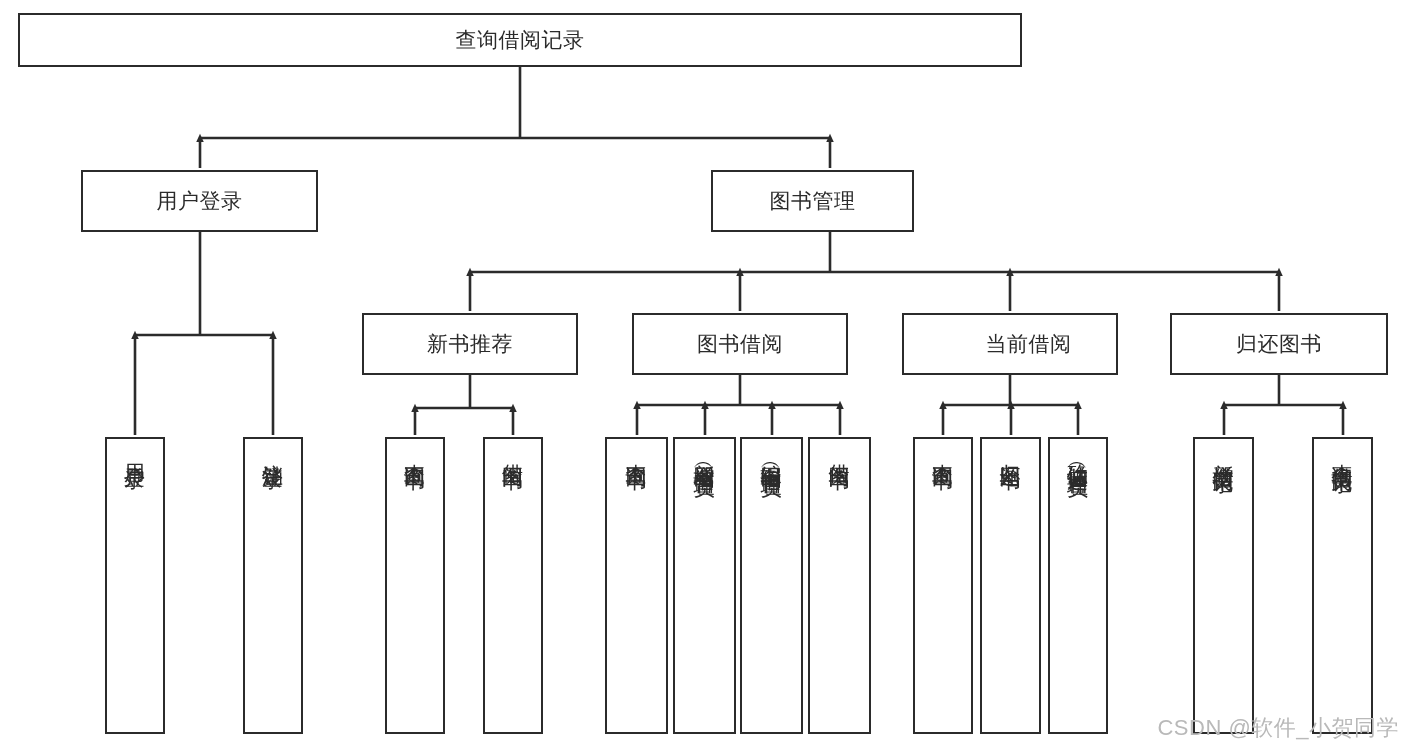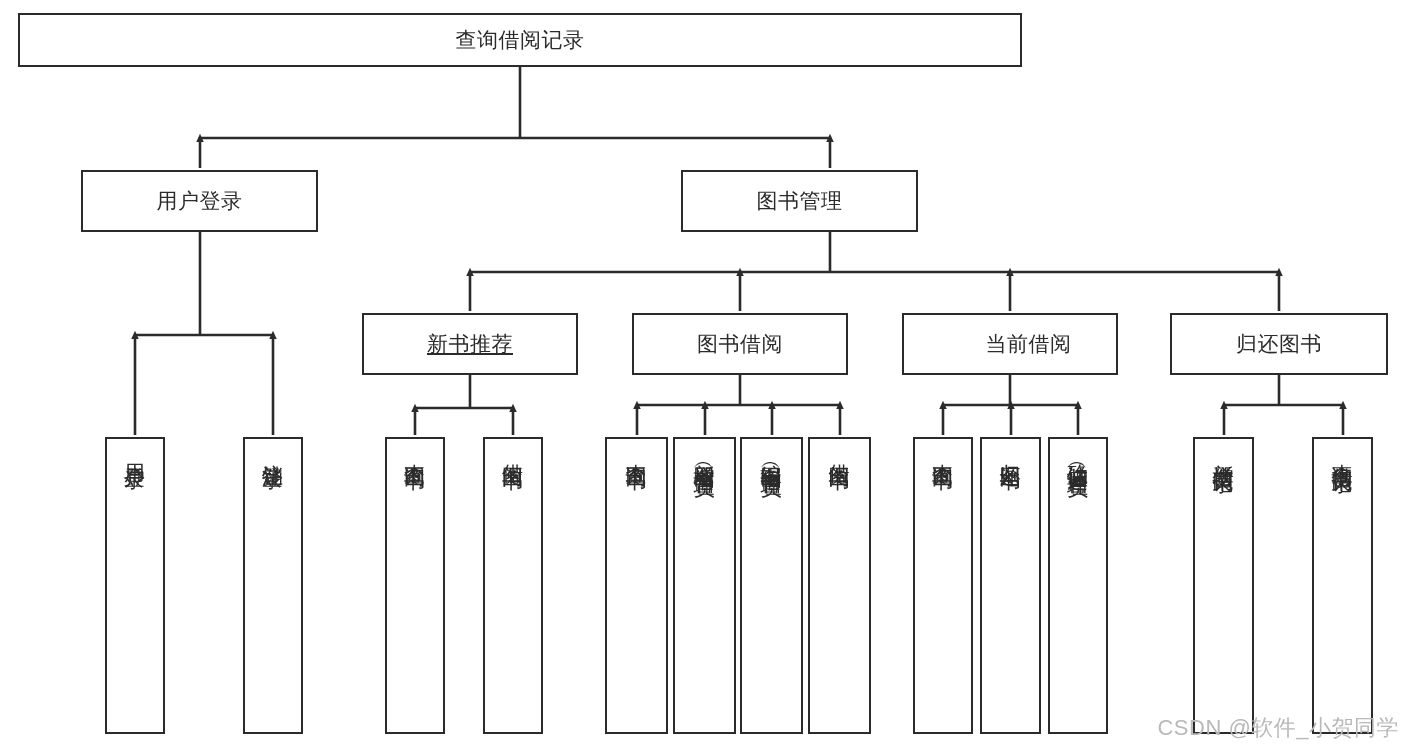--- a/index.html
+++ b/index.html
@@ -64,24 +64,24 @@
         <path d="M1343,405 L1343,435 Z" marker-end="url(#arrowhead)"></path>
       </g>
   </svg>
   <div id="node-layer">
       <div class="node horiz" style="left: 18px; top: 13px; width: 1004px; height: 54px;">
         <span class="label">查询借阅记录</span>
       </div>
       <div class="node horiz" style="left: 81px; top: 170px; width: 237px; height: 62px;">
         <span class="label">用户登录</span>
       </div>
-      <div class="node horiz" style="left: 681px; top: 170px; width: 237px; height: 62px;">
+      <div class="node horiz" style="left: 711px; top: 170px; width: 203px; height: 62px;">
         <span class="label">图书管理</span>
       </div>
-      <div class="node horiz" style="left: 362px; top: 313px; width: 216px; height: 62px; text-decoration: underline;">
+      <div class="node horiz" style="left: 362px; top: 313px; width: 216px; height: 62px;">
         <span class="label">新书推荐</span>
       </div>
       <div class="node horiz" style="left: 632px; top: 313px; width: 216px; height: 62px;">
         <span class="label">图书借阅</span>
       </div>
       <div class="node horiz" style="left: 902px; top: 313px; width: 216px; height: 62px; padding-left: 37px;">
         <span class="label">当前借阅</span>
       </div>
       <div class="node horiz" style="left: 1170px; top: 313px; width: 218px; height: 62px;">
         <span class="label">归还图书</span>

